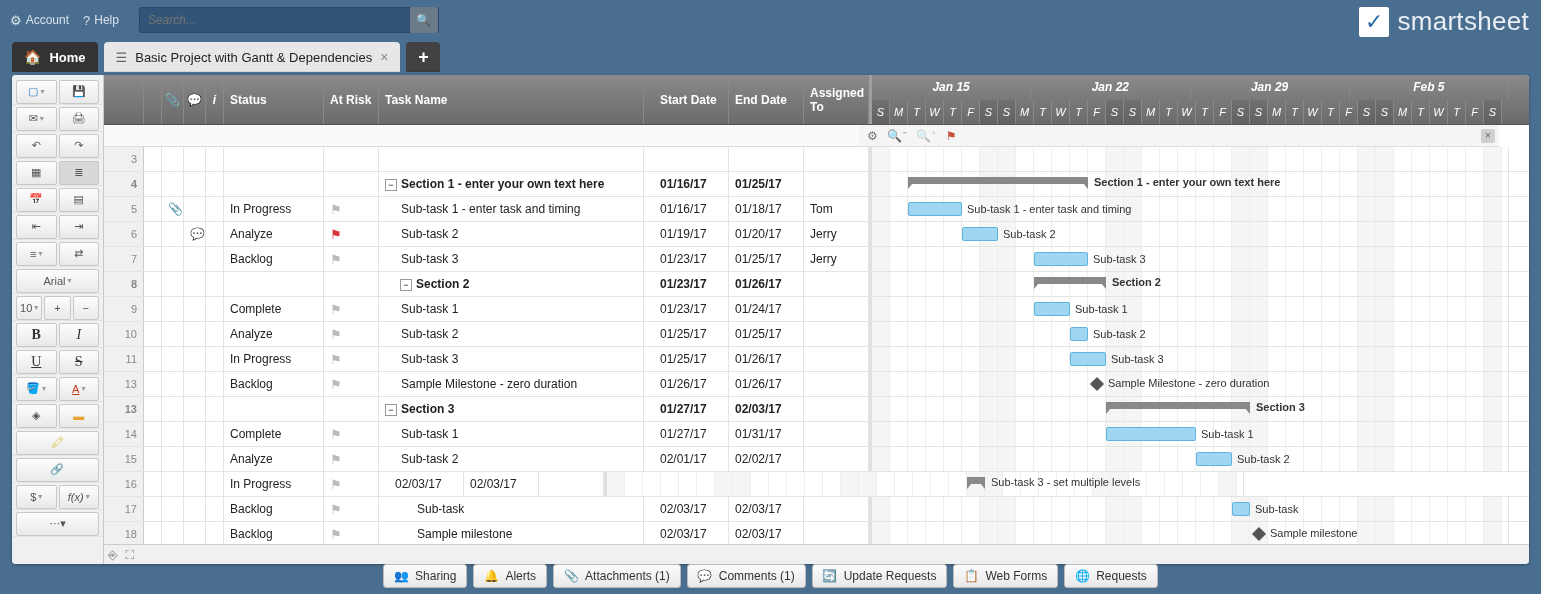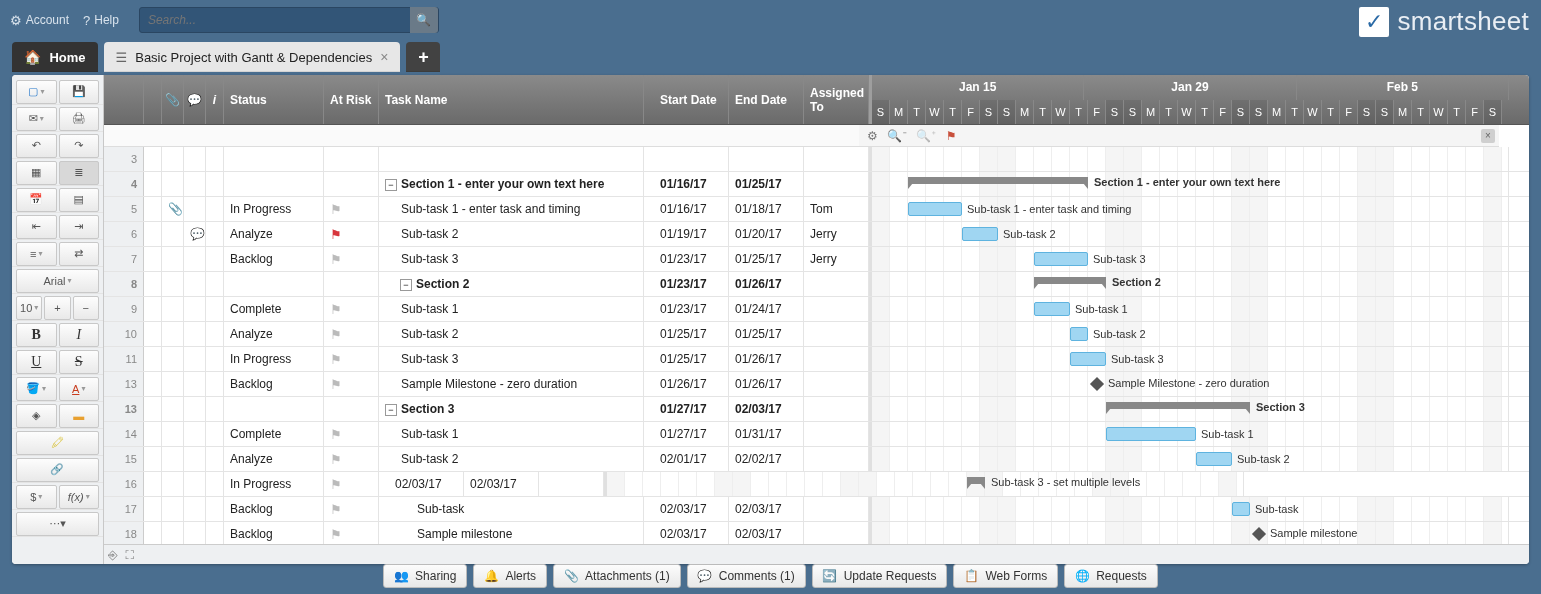--- a/index.html
+++ b/index.html
@@ -40,21 +40,21 @@
 .ltb .cell.blue { color:#1e73c8; }
 .ltb .cell.red { color:#c83c1e; }
 
 
 .content { flex: 1; display: flex; flex-direction: column; position: relative; }
 
 
 .grid-header { display: flex; height: 50px; background: linear-gradient(#8a8a8a,#6a6a6a); color: #fff; font-size: 12px; border-bottom: 1px solid #555; }
 .grid-header .hcell { border-right: 1px solid #888; display: flex; align-items: center; padding: 0 6px; font-weight: bold; overflow: hidden; }
 .grid-header .hcell.center { justify-content: center; }
-.gantt-header { display: flex; flex-direction: column; border-left: 3px solid #9e9e9e; }
+.gantt-header { display: flex; flex-direction: column; border-left: 3px solid #9e9e9e; font-style: italic; }
 .gantt-header .months { display: flex; height: 25px; }
 .gantt-header .months div { flex: 1; border-right: 1px solid #888; display: flex; align-items: center; justify-content: center; font-weight: bold; }
 .gantt-header .days { display: flex; height: 25px; }
 .gantt-header .days div { width: 18px; border-right: 1px solid #888; display: flex; align-items: center; justify-content: center; font-size: 11px; }
 .gantt-header .days .sun, .gantt-header .days .sat { background: rgba(0,0,0,.08); }
 
 
 .gantt-tb { height: 22px; background: #f5f5f5; border-bottom: 1px solid #ddd; display: flex; align-items: center; gap: 10px; padding-left: 8px; position: relative; }
 .gantt-tb span { color: #777; cursor: pointer; font-size: 12px; }
 .gantt-tb .close-x { position: absolute; right: 4px; width: 14px; height: 14px; background: #cfcfcf; border-radius: 2px; display: flex; align-items: center; justify-content: center; color: #666; font-size: 10px; }
@@ -226,20 +226,21 @@
         </div>
       <div class="hcell w-status">Status</div>
       <div class="hcell w-risk">At Risk</div>
       <div class="hcell w-task">Task Name</div>
       <div class="hcell w-start">Start Date</div>
       <div class="hcell w-end">End Date</div>
       <div class="hcell w-assign">Assigned To</div>
       <div class="gantt-header w-gantt">
         <div class="months" id="gantt-months">
             <div>Jan 15</div>
+            <div>Jan 22</div>
             <div>Jan 29</div>
             <div>Feb 5</div>
           </div>
         <div class="days" id="gantt-days">
             <div class="sun">S</div>
             <div>M</div>
             <div>T</div>
             <div>W</div>
             <div>T</div>
             <div>F</div>

